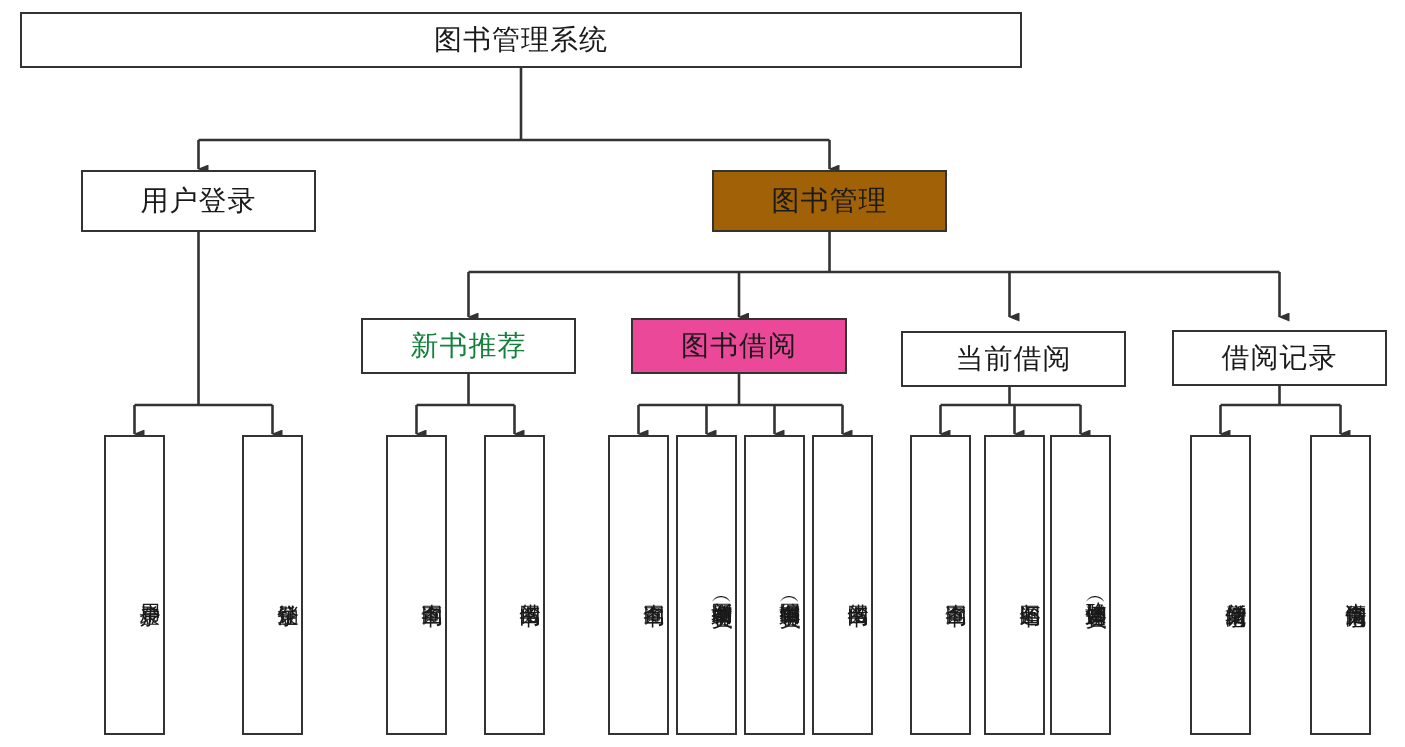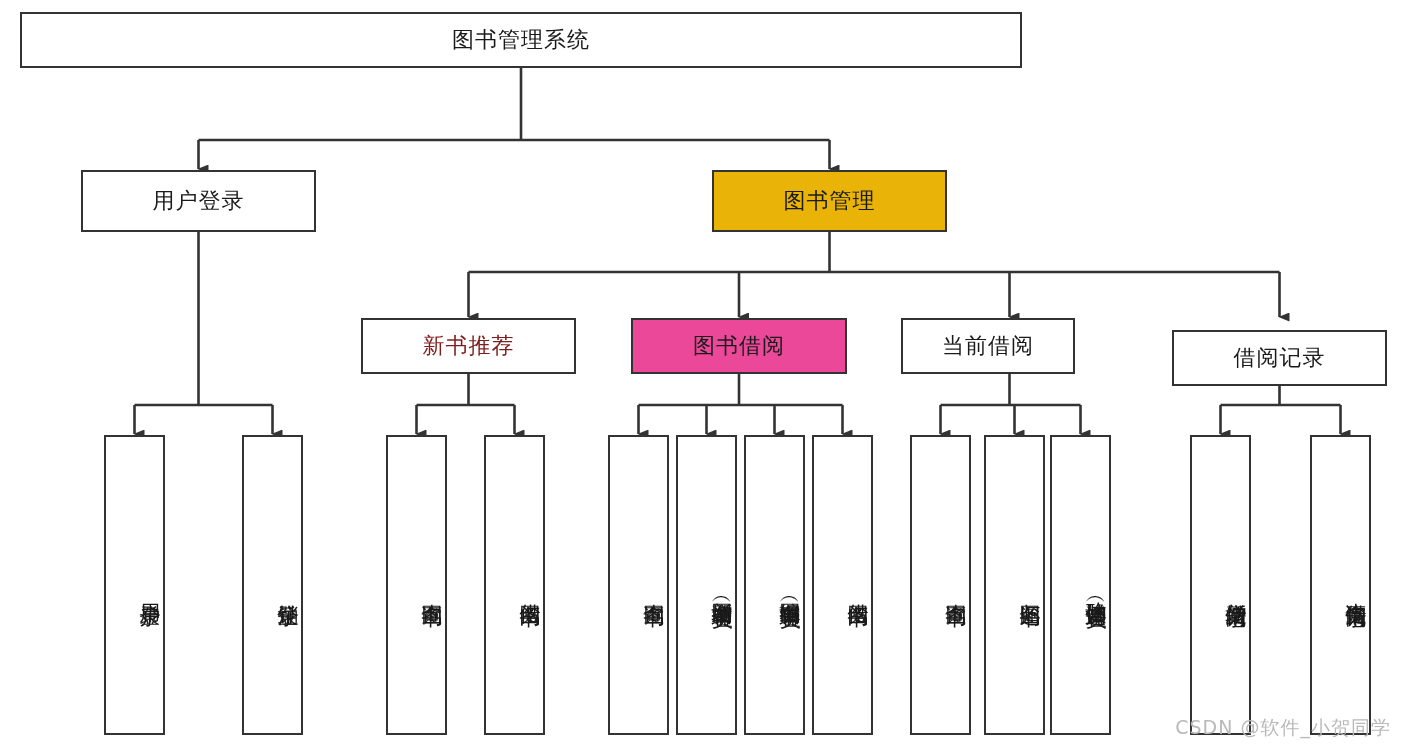--- a/index.html
+++ b/index.html
@@ -30,21 +30,21 @@
     position: absolute;
     box-sizing: border-box;
     background: #ffffff;
     border: 2px solid #333333;
     display: flex;
     align-items: center;
     justify-content: center;
     color: #1a1a1a;
   }
   .node.horizontal {
-    font-size: 22px;
+    font-size: 28px;
     line-height: 1.1;
     letter-spacing: 1px;
     white-space: nowrap;
     text-align: right;
   }
   .node.vertical {
     font-size: 21px;
     line-height: 1.32;
     letter-spacing: 1px;
     writing-mode: vertical-rl;
@@ -119,30 +119,30 @@
       </g>
   </svg>
 
   <div id="nodes-layer">
       <div class="node horizontal" style="left: 20px; top: 12px; width: 1002px; height: 56px; border-color: rgb(51, 51, 51); background: rgb(255, 255, 255); color: rgb(26, 26, 26);">
         <span class="node-label">图书管理系统</span>
       </div>
       <div class="node horizontal" style="left: 81px; top: 170px; width: 235px; height: 62px; border-color: rgb(51, 51, 51); background: rgb(255, 255, 255); color: rgb(26, 26, 26);">
         <span class="node-label">用户登录</span>
       </div>
-      <div class="node horizontal" style="left: 712px; top: 170px; width: 235px; height: 62px; border-color: rgb(51, 51, 51); background: #eab308; color: rgb(26, 26, 26);">
+      <div class="node horizontal" style="left: 712px; top: 170px; width: 235px; height: 62px; border-color: rgb(51, 51, 51); background: #a16207; color: rgb(26, 26, 26);">
         <span class="node-label">图书管理</span>
       </div>
-      <div class="node horizontal" style="left: 361px; top: 318px; width: 215px; height: 56px; border-color: rgb(51, 51, 51); background: rgb(255, 255, 255); color: #7f1d1d;">
+      <div class="node horizontal" style="left: 361px; top: 318px; width: 215px; height: 56px; border-color: rgb(51, 51, 51); background: rgb(255, 255, 255); color: #15803d;">
         <span class="node-label">新书推荐</span>
       </div>
       <div class="node horizontal" style="left: 631px; top: 318px; width: 216px; height: 56px; border-color: rgb(51, 51, 51); background: #ec4899; color: rgb(26, 26, 26);">
         <span class="node-label">图书借阅</span>
       </div>
-      <div class="node horizontal" style="left: 901px; top: 318px; width: 174px; height: 56px; border-color: rgb(51, 51, 51); background: rgb(255, 255, 255); color: rgb(26, 26, 26);">
+      <div class="node horizontal" style="left: 901px; top: 331px; width: 225px; height: 56px; border-color: rgb(51, 51, 51); background: rgb(255, 255, 255); color: rgb(26, 26, 26);">
         <span class="node-label">当前借阅</span>
       </div>
       <div class="node horizontal" style="left: 1172px; top: 330px; width: 215px; height: 56px; border-color: rgb(51, 51, 51); background: rgb(255, 255, 255); color: rgb(26, 26, 26);">
         <span class="node-label">借阅记录</span>
       </div>
       <div class="node vertical" style="left: 104px; top: 435px; width: 61px; height: 300px; border-color: rgb(51, 51, 51); background: rgb(255, 255, 255); color: rgb(26, 26, 26);">
         <span class="node-label">用户登录</span>
       </div>
       <div class="node vertical" style="left: 242px; top: 435px; width: 61px; height: 300px; border-color: rgb(51, 51, 51); background: rgb(255, 255, 255); color: rgb(26, 26, 26);">
         <span class="node-label">注销登录</span>
@@ -175,15 +175,14 @@
         <span class="node-label">确认归还（管理员）</span>
       </div>
       <div class="node vertical" style="left: 1190px; top: 435px; width: 61px; height: 300px; border-color: rgb(51, 51, 51); background: rgb(255, 255, 255); color: rgb(26, 26, 26);">
         <span class="node-label">新增借阅记录</span>
       </div>
       <div class="node vertical" style="left: 1310px; top: 435px; width: 61px; height: 300px; border-color: rgb(51, 51, 51); background: rgb(255, 255, 255); color: rgb(26, 26, 26);">
         <span class="node-label">查询借阅记录</span>
       </div>
     </div>
 
-  <div id="watermark">CSDN @软件_小贺同学</div>
 
 </div>
 
 </body></html>

